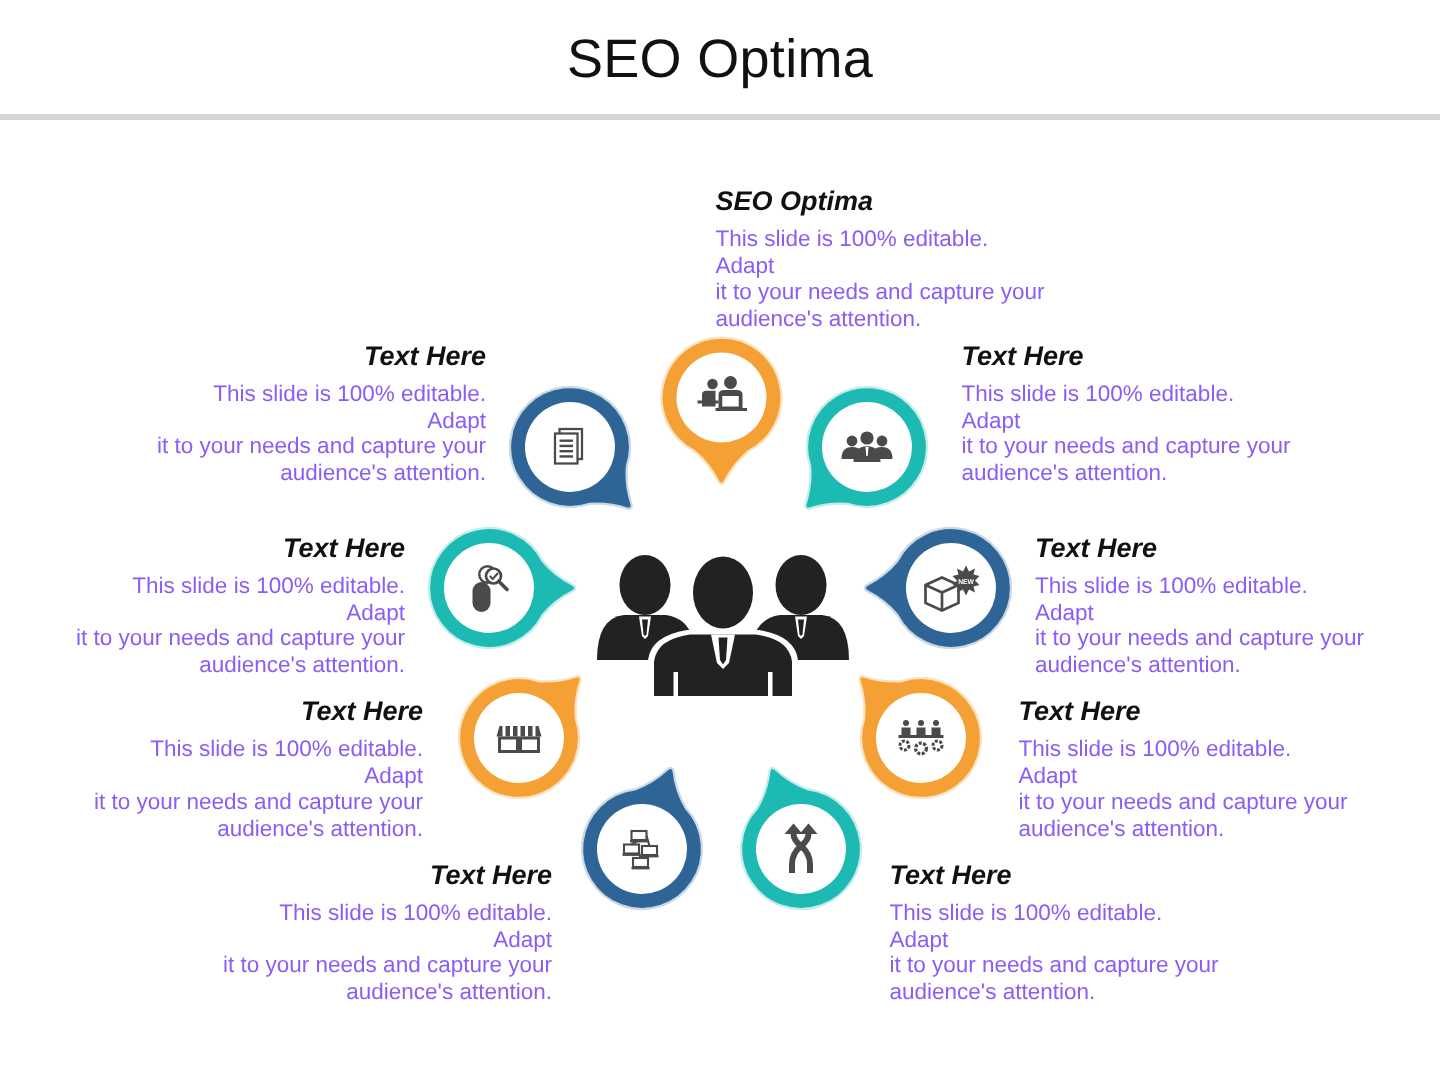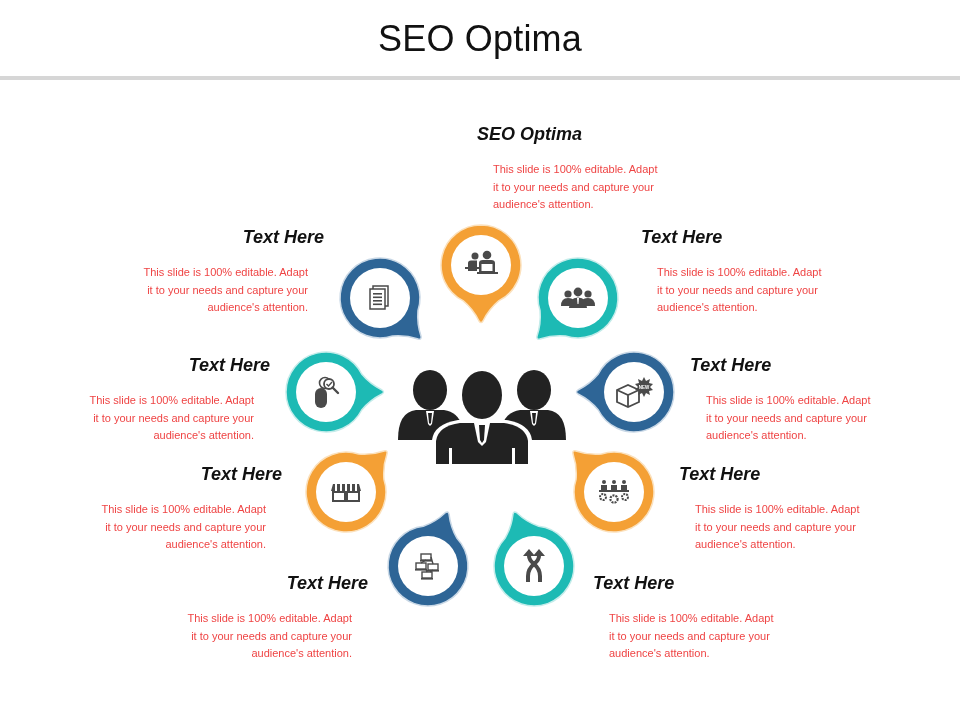--- a/index.html
+++ b/index.html
@@ -1,21 +1,21 @@
 <!DOCTYPE html>
 <html><head>
 <meta charset="utf-8">
 <style>
   html,body{margin:0;padding:0;background:#fff;}
   body{width:960px;height:720px;position:relative;overflow:hidden;font-family:"Liberation Sans",sans-serif;}
   .title{position:absolute;left:0;top:18px;width:960px;text-align:center;font-size:36px;color:#111;letter-spacing:0.2px;}
   .rule{position:absolute;left:0;top:76px;width:960px;height:4px;background:#d6d6d6;}
   .blk{position:absolute;width:222px;}
   .blk h3{margin:0 0 6px 0;font-size:18px;font-weight:bold;font-style:italic;color:#111;}
-  .blk p{margin:16px;font-size:11px;line-height:17.5px;color:#ef4444;}
+  .blk p{margin:0;font-size:15px;line-height:17.5px;color:#8b5cf6;}
   .r{text-align:right;}
   .pin{position:absolute;width:84px;height:84px;}
   .pin svg{position:absolute;left:0;top:0;overflow:visible;}
   .icon{position:absolute;left:0;top:0;width:84px;height:84px;}
   .people{position:absolute;left:396px;top:368px;width:172px;height:96px;}
 </style>
 </head>
 <body>
 
 <div class="title">SEO Optima</div>

